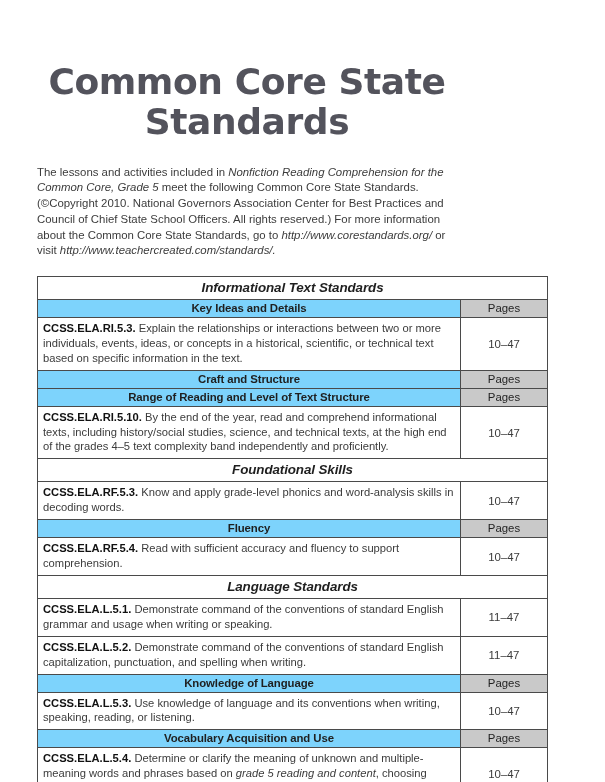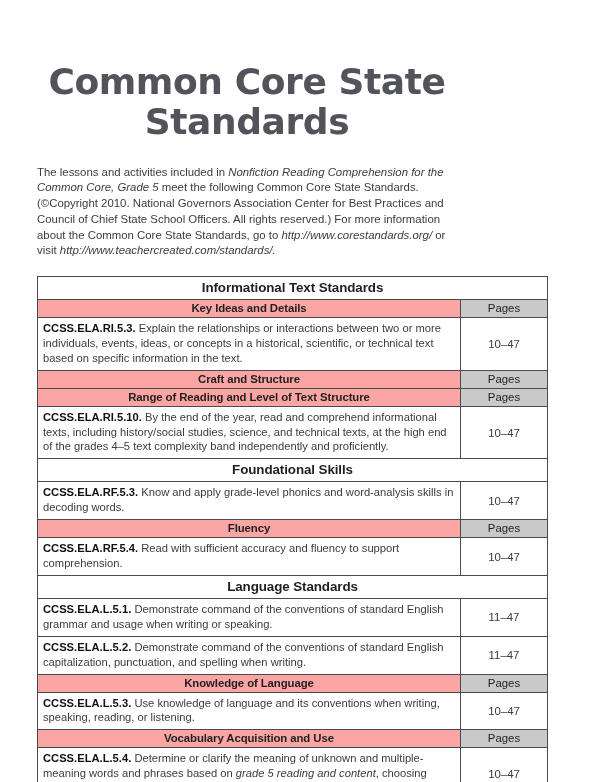--- a/index.html
+++ b/index.html
@@ -64,29 +64,30 @@
 
   
   td.section-title {
     text-align: center;
     font-weight: bold;
     font-size: 13.4px;
     color: #1f1f1f;
     background: #ffffff;
     padding: 3px 4px 4px 4px;
     letter-spacing: -0.1px;
+    font-style: italic;
   }
 
   
   td.sub-head {
     text-align: center;
     font-weight: bold;
     font-size: 11.4px;
     color: #1f1f1f;
-    background: #fca5a5;
+    background: #7dd3fc;
     padding: 2px 4px 3px 4px;
     letter-spacing: -0.1px;
   }
   td.pages-head {
     text-align: center;
     font-weight: normal;
     font-size: 11.4px;
     color: #1f1f1f;
     background: #c9c9c9;
     padding: 2px 4px 3px 4px;

